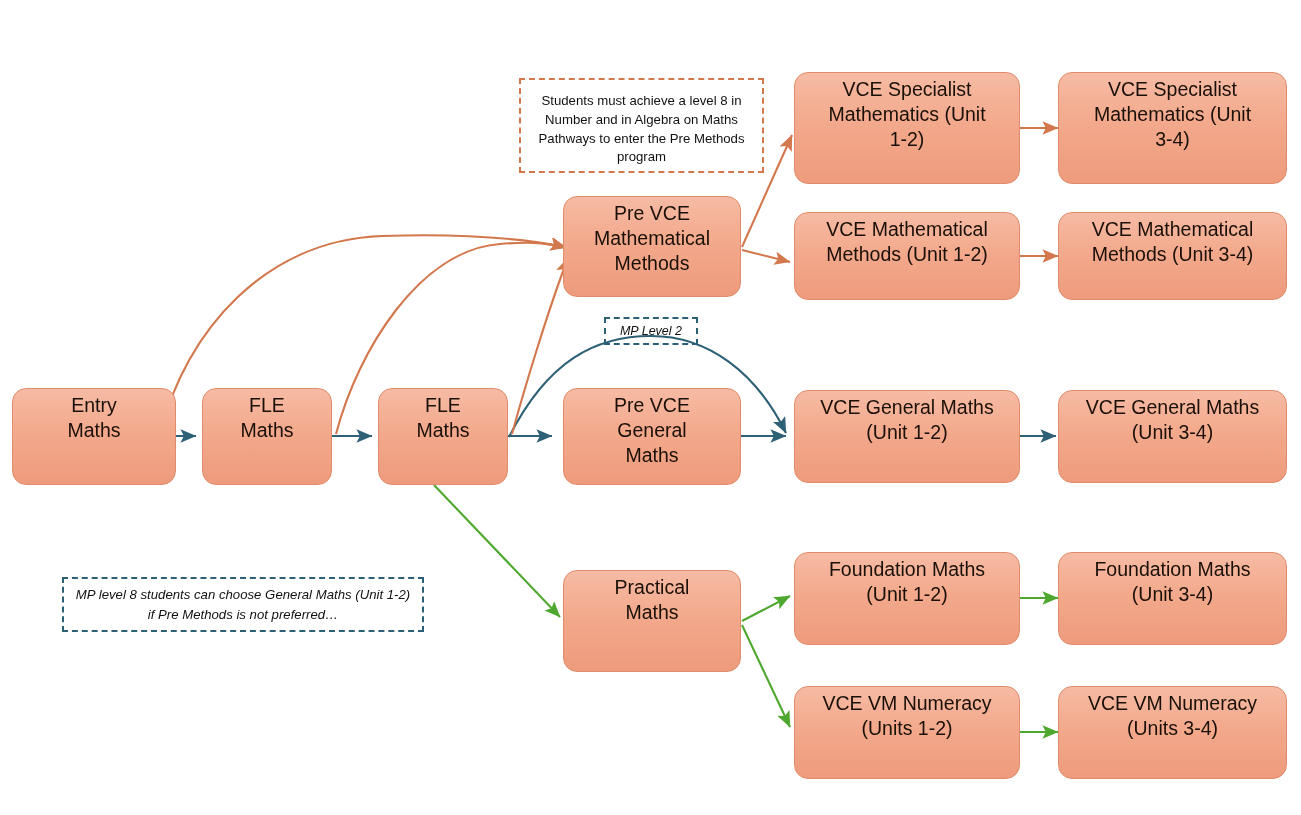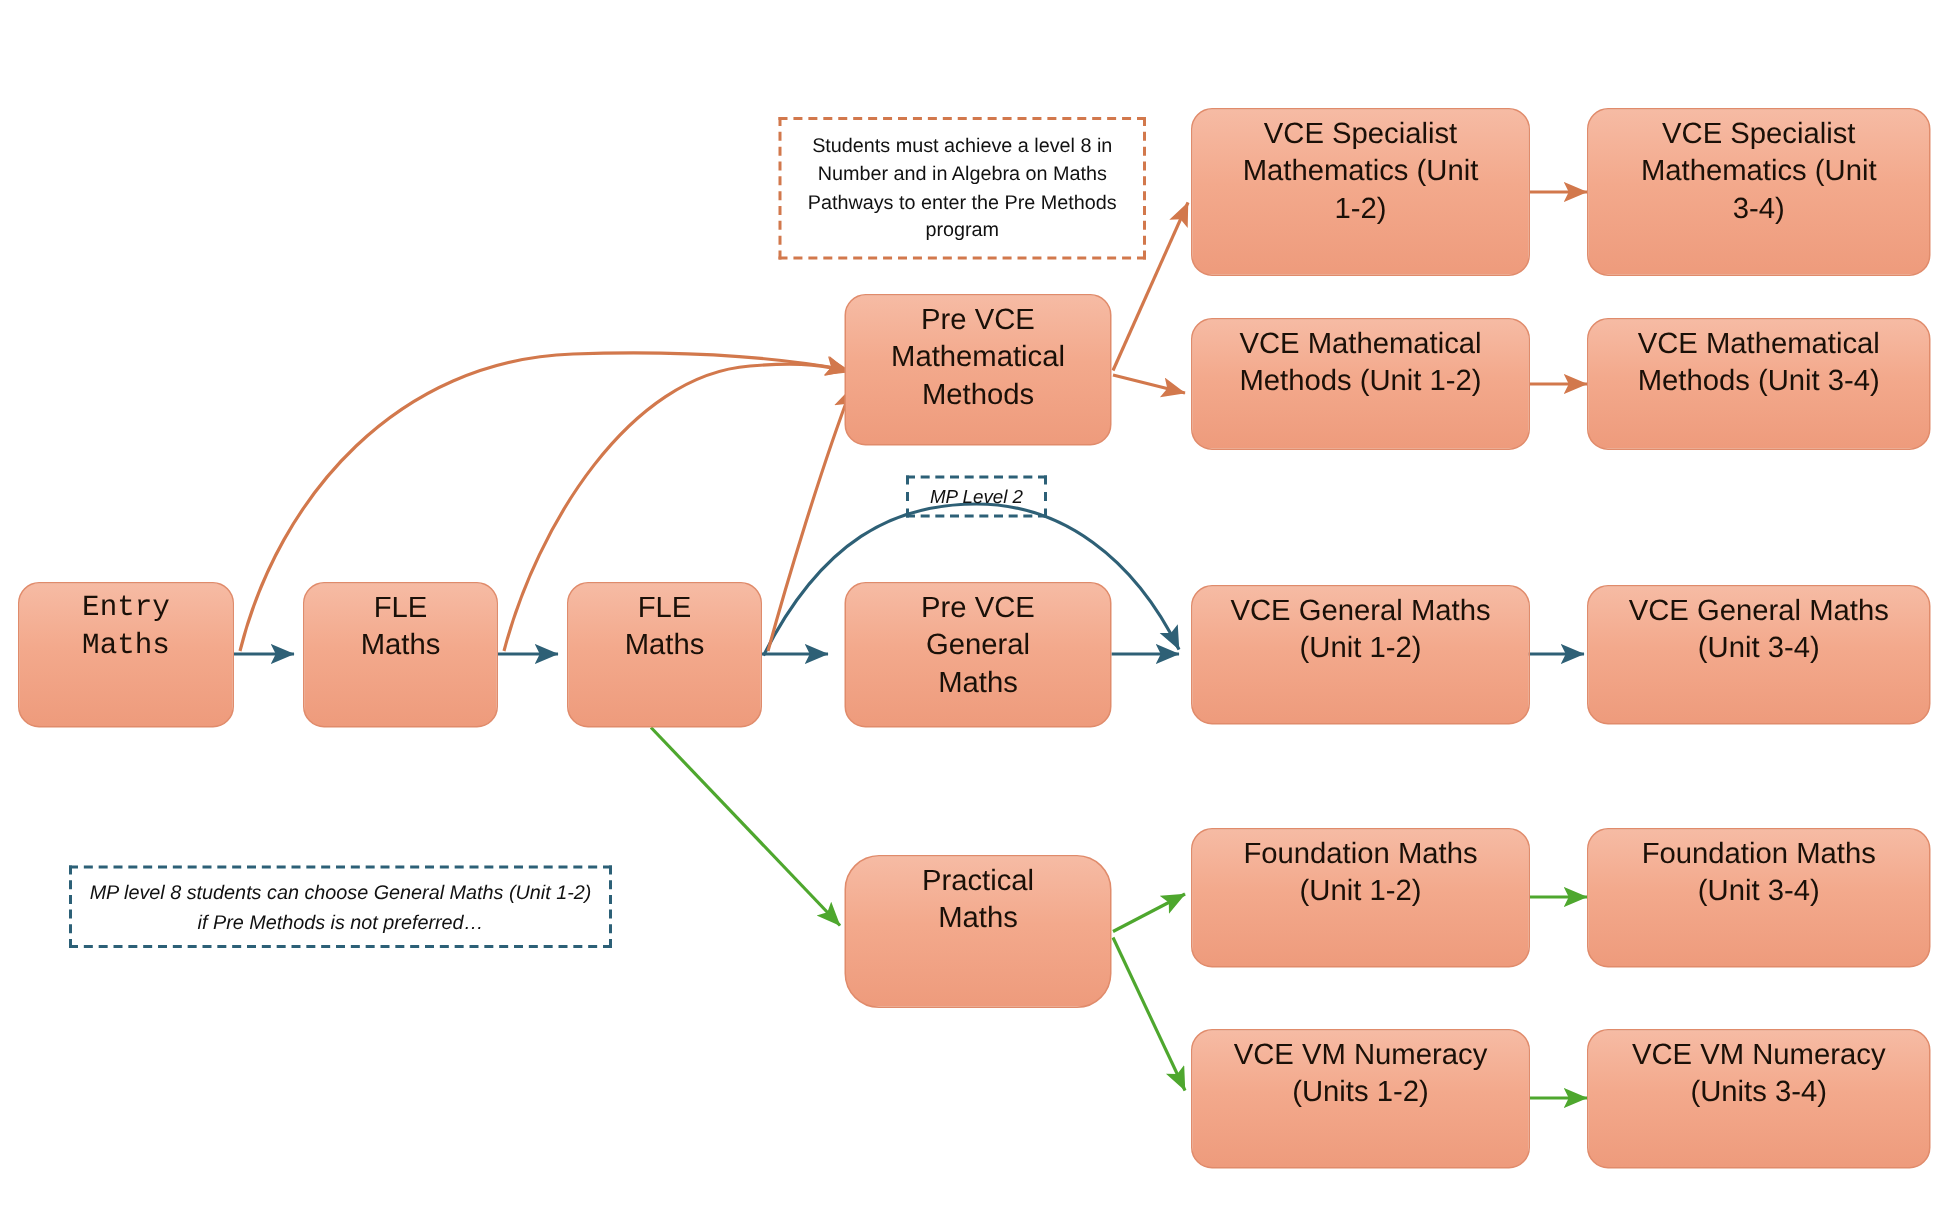--- a/index.html
+++ b/index.html
@@ -55,20 +55,21 @@
     text-align: center;
     background: transparent;
     z-index: 3;
   }
   .note-orange {
     border: 2px dashed #D2784C;
     color: #111111;
     font-size: 13.2px;
     line-height: 1.42;
     padding: 4px 8px;
+    align-items: flex-end;
   }
   .note-blue {
     border: 2px dashed #2C6077;
     color: #111111;
     font-style: italic;
     font-size: 13.2px;
     line-height: 1.5;
     padding: 3px 8px;
   }
   .note-blue-small {
@@ -119,41 +120,41 @@
 
     <g stroke="#4EA72E" stroke-width="2.1" fill="none">
       <path d="M434,485 L560,617" marker-end="url(#ah-green)"></path>
       <path d="M742,621 L790,596" marker-end="url(#ah-green)"></path>
       <path d="M742,625 L790,727" marker-end="url(#ah-green)"></path>
       <path d="M1020,598 L1058,598" marker-end="url(#ah-green)"></path>
       <path d="M1020,732 L1058,732" marker-end="url(#ah-green)"></path>
     </g>
   </svg>
 
-  <div class="node" style="left:12px;  top:388px; width:144px; height:97px;font-family:Liberation Mono, monospace;">
+  <div class="node" style="left:12px;  top:388px; width:164px; height:97px;">
     <span class="lbl">Entry<br>Maths</span>
   </div>
 
   <div class="node" style="left:202px; top:388px; width:130px; height:97px;">
     <span class="lbl">FLE<br>Maths</span>
   </div>
 
   <div class="node" style="left:378px; top:388px; width:130px; height:97px;">
     <span class="lbl">FLE<br>Maths</span>
   </div>
 
   <div class="node" style="left:563px; top:196px; width:178px; height:101px;">
     <span class="lbl">Pre VCE<br>Mathematical<br>Methods</span>
   </div>
 
   <div class="node" style="left:563px; top:388px; width:178px; height:97px;">
     <span class="lbl">Pre VCE<br>General<br>Maths</span>
   </div>
 
-  <div class="node" style="left:563px; top:570px; width:178px; height:102px;border-radius:23px;">
+  <div class="node" style="left:563px; top:570px; width:178px; height:102px;">
     <span class="lbl">Practical<br>Maths</span>
   </div>
 
   <div class="node" style="left:794px; top:72px; width:226px; height:112px;">
     <span class="lbl">VCE Specialist<br>Mathematics (Unit<br>1-2)</span>
   </div>
 
   <div class="node" style="left:794px; top:212px; width:226px; height:88px;">
     <span class="lbl">VCE Mathematical<br>Methods (Unit 1-2)</span>
   </div>
@@ -191,17 +192,17 @@
   </div>
 
   <div class="note note-orange" style="left:519px; top:78px; width:245px; height:95px;">
     <span class="lbl">Students must achieve a level 8 in Number and in Algebra on Maths Pathways to enter the Pre Methods program</span>
   </div>
 
   <div class="note note-blue-small" style="left:604px; top:317px; width:94px; height:28px;">
     <span class="lbl">MP Level 2</span>
   </div>
 
-  <div class="note note-blue" style="left:46px; top:577px; width:362px; height:55px;align-items:center;">
+  <div class="note note-blue" style="left:62px; top:577px; width:362px; height:55px;align-items:center;">
     <span class="lbl">MP level 8 students can choose General Maths (Unit 1-2) if Pre Methods is not preferred…</span>
   </div>
 
 </div>
 
 </body></html>

